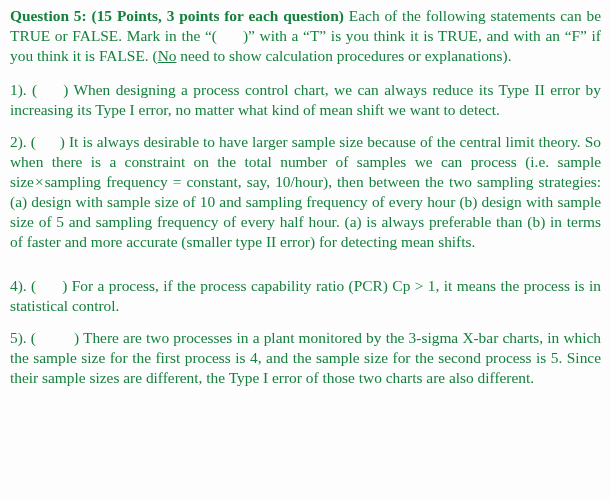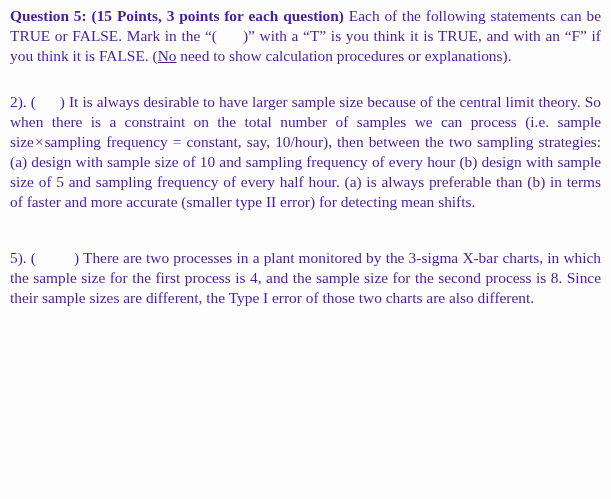--- a/index.html
+++ b/index.html
@@ -30,21 +30,21 @@
     top: 6px;
     width: 591px;
   }
   p.para {
     margin: 0;
     padding: 0;
     font-size: 15.4px;
     line-height: 20px;
     text-align: justify;
     text-justify: inter-word;
-    color: #4c1d95;
+    color: #15803d;
   }
   p.para.head {
     margin-bottom: 0;
   }
   .gap-sm { height: 12px; }
   .gap-md { height: 14px; }
   .bold { font-weight: bold; }
   .uline { text-decoration: underline; }
   .blank-1 { display: inline-block; width: 26px; }
   .blank-2 { display: inline-block; width: 24px; }
@@ -56,29 +56,31 @@
 </head>
 <body>
 
 <div class="page">
   <div class="sheet">
 
     <p class="para head"><span class="bold">Question 5: (15 Points, 3 points for each question)</span><span> Each of the following statements can be TRUE or FALSE.   Mark in the “(</span><span class="blank-1"></span><span>)” with a “T” is you think it is TRUE, and with an “F” if you think it is FALSE.   (</span><span class="uline">No</span><span> need to show calculation procedures or explanations).</span></p>
 
     <div class="gap-md"></div>
 
+    <p class="para"><span>1). (</span><span class="blank-1"></span><span>)</span><span> When designing a process control chart, we can always reduce its Type II error by increasing its Type I error, no matter what kind of mean shift we want to detect.</span></p>
 
     <div class="gap-sm"></div>
 
     <p class="para"><span>2). (</span><span class="blank-2"></span><span>)</span><span> It is always desirable to have larger sample size because of the central limit theory. So when there is a constraint on the total number of samples we can process (i.e. sample size</span><span class="times-op">×</span><span>sampling frequency = constant, say, 10/hour), then between the two sampling strategies: (a) design with sample size of 10 and sampling frequency of every hour (b) design with sample size of 5 and sampling frequency of every half hour. (a) is always preferable than (b) in terms of faster and more accurate (smaller type II error) for detecting mean shifts.</span></p>
 
     <div class="gap-sm"></div>
 
 
     <div class="gap-sm"></div>
 
+    <p class="para"><span>4). (</span><span class="blank-4"></span><span>)</span><span> For a process, if the process capability ratio (PCR) Cp &gt; 1, it means the process is in statistical control.</span></p>
 
     <div class="gap-sm"></div>
 
-    <p class="para"><span>5). (</span><span class="blank-5"></span><span>)</span><span> There are two processes in a plant monitored by the 3-sigma X-bar charts, in which the sample size for the first process is 4, and the sample size for the second process is 8.   Since their sample sizes are different, the Type I error of those two charts are also different.</span></p>
+    <p class="para"><span>5). (</span><span class="blank-5"></span><span>)</span><span> There are two processes in a plant monitored by the 3-sigma X-bar charts, in which the sample size for the first process is 4, and the sample size for the second process is 5.   Since their sample sizes are different, the Type I error of those two charts are also different.</span></p>
 
   </div>
 </div>
 
 </body></html>

